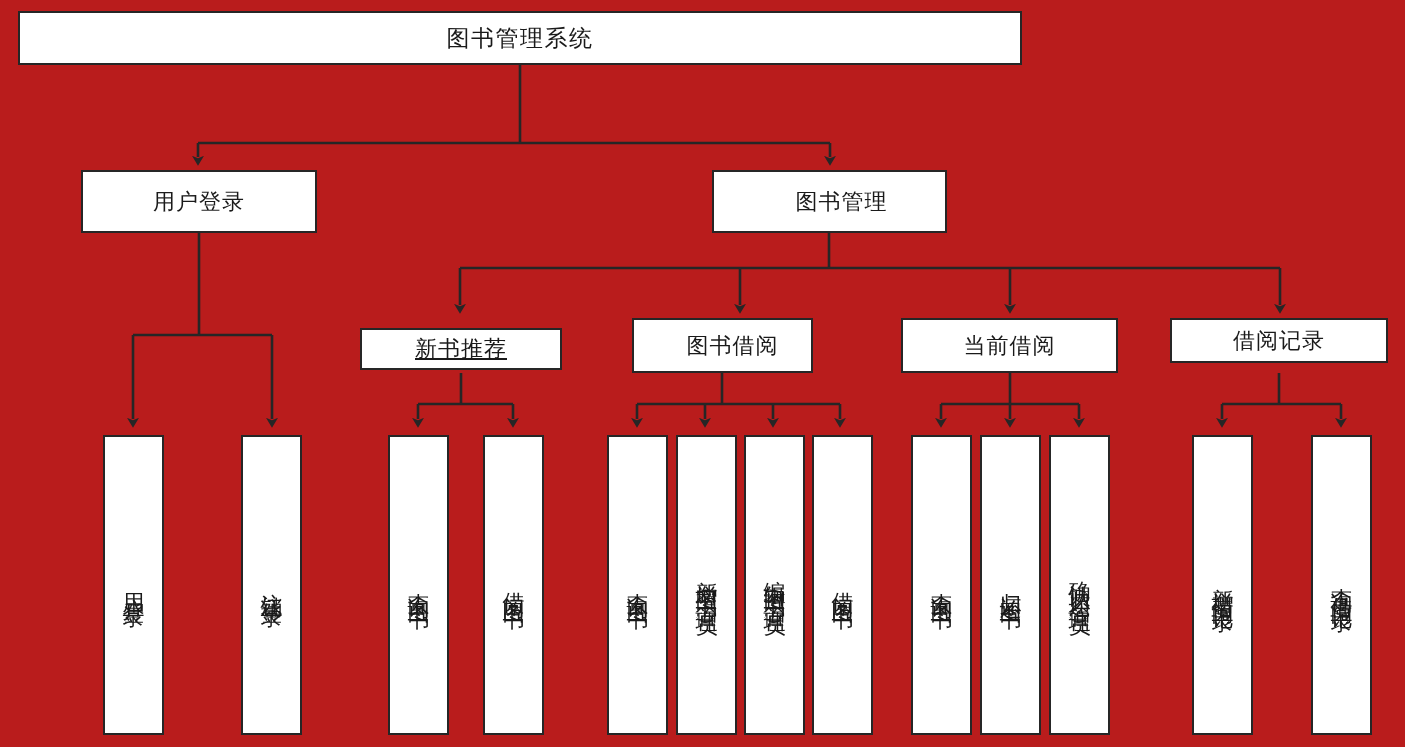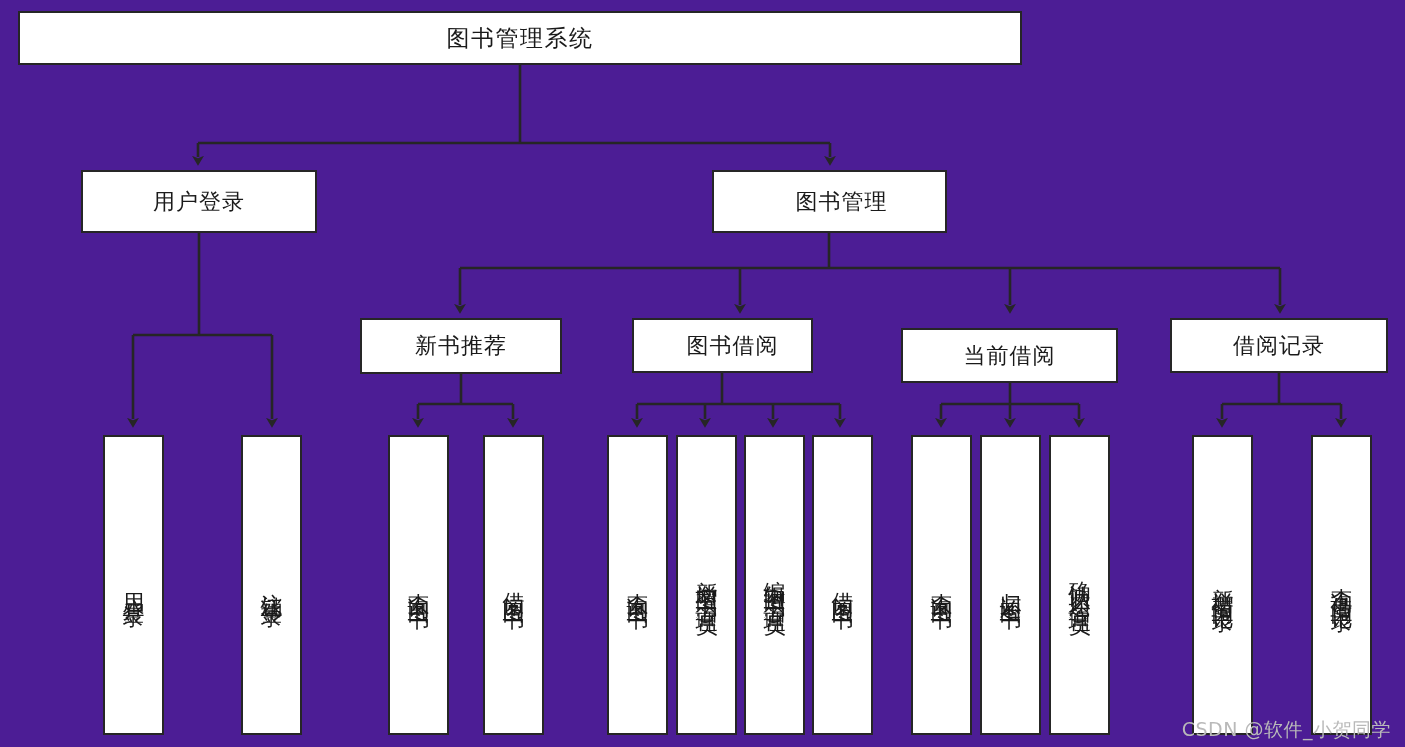--- a/index.html
+++ b/index.html
@@ -5,21 +5,21 @@
 <style>
   html,body{margin:0;padding:0;background:#ffffff;}
   body{
     font-family:"DejaVu Sans","Liberation Sans",sans-serif;
     color:#1a1a1a;
   }
   #canvas{
     position:relative;
     width:1405px;
     height:747px;
-    background:#4c1d95;
+    background:#b91c1c;
     overflow:hidden;
   }
   
   #wires{
     position:absolute;
     left:0;top:0;
     width:1405px;height:747px;
     pointer-events:none;
   }
   
@@ -130,33 +130,33 @@
   </div>
 
   <div class="node horiz" style="left:81px;top:170px;width:236px;height:63px;">
     <span class="label">用户登录</span>
   </div>
 
   <div class="node horiz" style="left:712px;top:170px;width:235px;height:63px;padding-left:24px;">
     <span class="label">图书管理</span>
   </div>
 
-  <div class="node horiz" style="left:360px;top:318px;width:202px;height:56px;">
+  <div class="node horiz" style="left:360px;top:328px;width:202px;height:42px;text-decoration:underline;">
     <span class="label">新书推荐</span>
   </div>
 
   <div class="node horiz" style="left:632px;top:318px;width:181px;height:55px;padding-left:20px;">
     <span class="label">图书借阅</span>
   </div>
 
-  <div class="node horiz" style="left:901px;top:318px;width:217px;height:55px;margin-top:10px;">
+  <div class="node horiz" style="left:901px;top:318px;width:217px;height:55px;">
     <span class="label">当前借阅</span>
   </div>
 
-  <div class="node horiz" style="left:1170px;top:318px;width:218px;height:55px;">
+  <div class="node horiz" style="left:1170px;top:318px;width:218px;height:45px;">
     <span class="label">借阅记录</span>
   </div>
 
   <div class="node vert" style="left:103px;top:435px;width:61px;height:300px;">
     <span class="label">用户登录</span>
   </div>
 
   <div class="node vert" style="left:241px;top:435px;width:61px;height:300px;">
     <span class="label">注销登录</span>
   </div>
@@ -198,15 +198,14 @@
   </div>
 
   <div class="node vert" style="left:1192px;top:435px;width:61px;height:300px;">
     <span class="label">新增借阅记录</span>
   </div>
 
   <div class="node vert" style="left:1311px;top:435px;width:61px;height:300px;">
     <span class="label">查询借阅记录</span>
   </div>
 
-  <div id="watermark">CSDN @软件_小贺同学</div>
 
 </div>
 
 </body></html>

